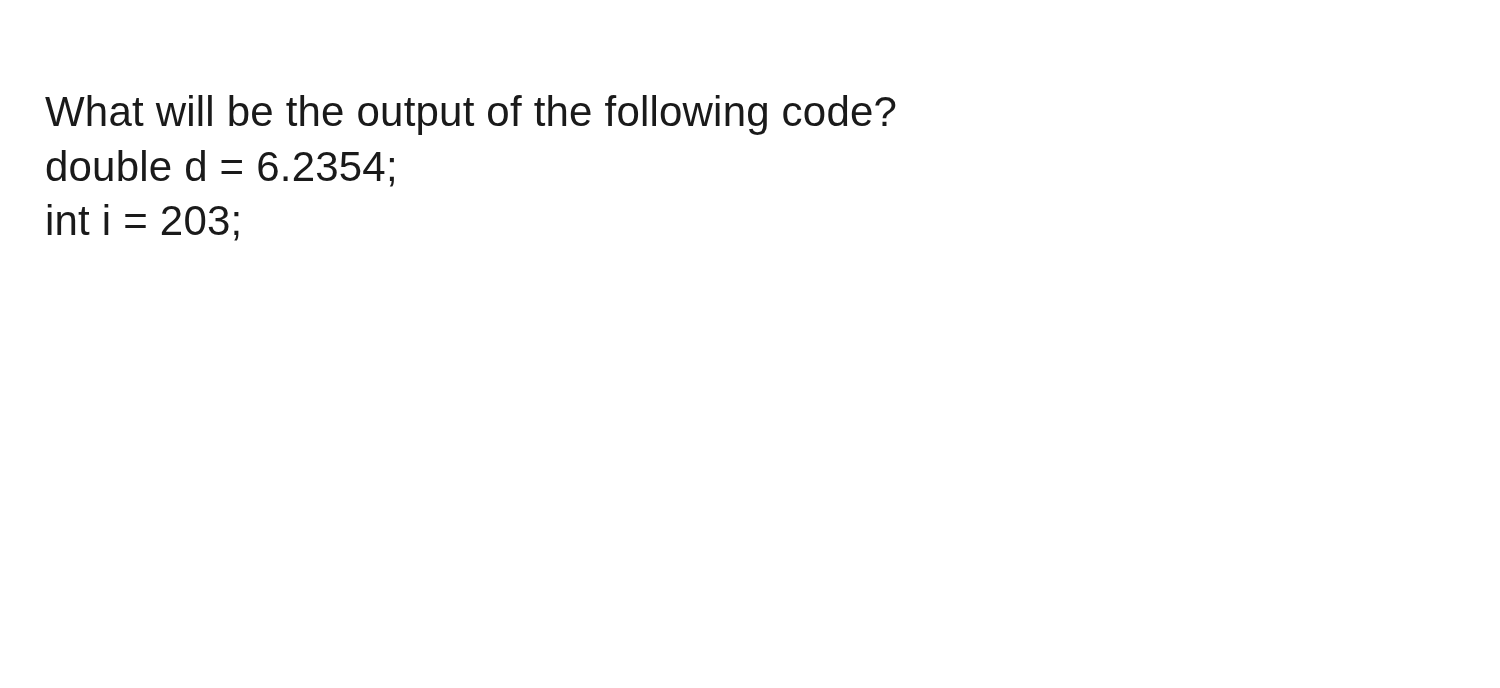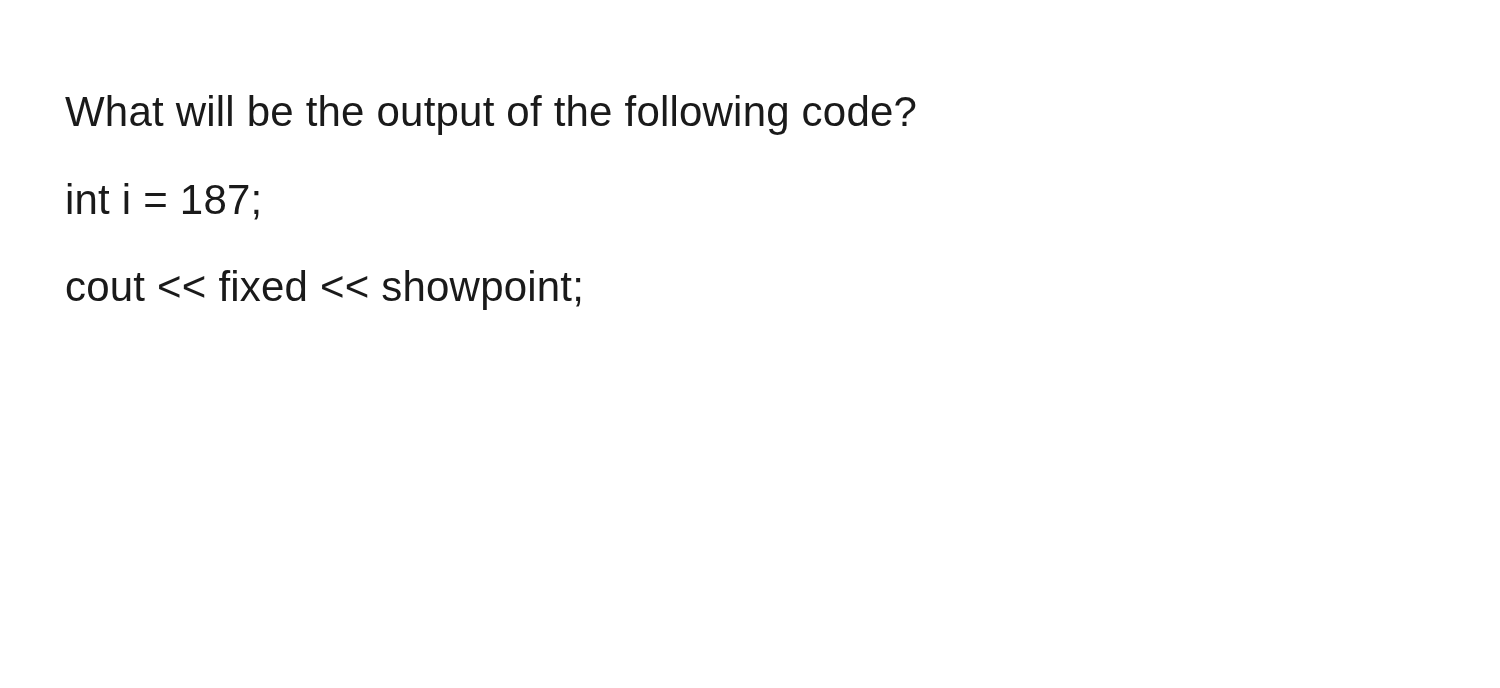--- a/index.html
+++ b/index.html
@@ -10,30 +10,28 @@
     body {
       width: 1500px;
       height: 688px;
       background: #ffffff;
       font-family: -apple-system, BlinkMacSystemFont, "Segoe UI", Helvetica, Arial, sans-serif;
       padding: 85px 45px 45px 45px;
     }
     .content {
       display: flex;
       flex-direction: column;
-      gap: 33px;
-      margin-left: 20px;
     }
     .line {
       font-size: 42px;
       color: #1a1a1a;
       line-height: 1.3;
       letter-spacing: 0.2px;
     }
   </style>
 </head>
 <body>
 
 <div class="content">
   <div class="line">What will be the output of the following code?</div>
-  <div class="line">int i = 187;</div>
-  <div class="line">cout &lt;&lt; fixed &lt;&lt; showpoint;</div>
+  <div class="line">double d = 6.2354;</div>
+  <div class="line">int i = 203;</div>
 </div>
 
 </body></html>

